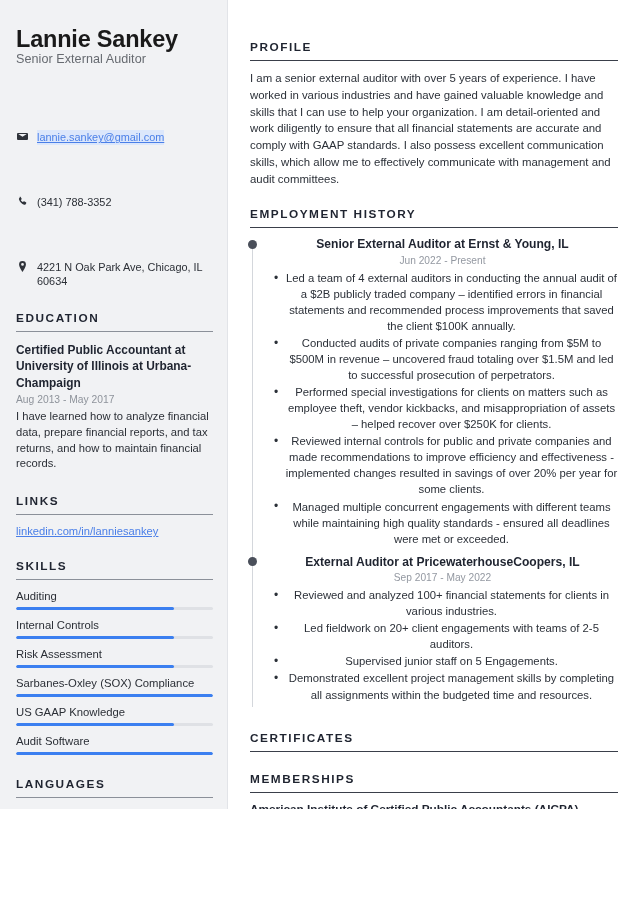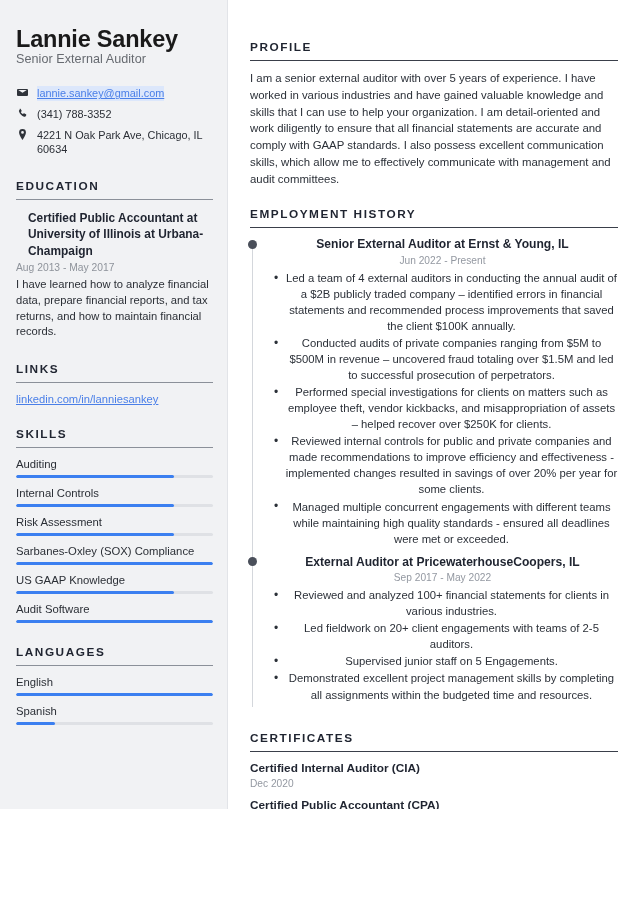--- a/index.html
+++ b/index.html
@@ -50,20 +50,21 @@
     gap: 6px;
   }
 
   .contact-row {
     display: flex;
     align-items: flex-start;
     gap: 8px;
     font-size: 10.9px;
     color: #2b2f36;
     line-height: 1.35;
+    margin-top: 44px;
   }
 
   .contact-row .ico {
     flex: 0 0 13px;
     width: 13px;
     padding-top: 1px;
     display: flex;
     justify-content: center;
     color: #2f333a;
   }
@@ -91,21 +92,20 @@
     background: #8b9099;
     margin-top: 6px;
     margin-bottom: 10px;
   }
 
   .edu-degree {
     font-size: 11.9px;
     font-weight: bold;
     color: #1f2430;
     line-height: 1.36;
-    margin-left: 12px;
   }
   .edu-date {
     font-size: 10.3px;
     color: #8e939b;
     margin-top: 3px;
   }
   .edu-desc {
     font-size: 11.2px;
     color: #2b2f36;
     line-height: 1.42;
@@ -394,30 +394,20 @@
               <li>Supervised junior staff on 5 Engagements.</li>
               <li>Demonstrated excellent project management skills by completing all assignments within the budgeted time and resources.</li>
             </ul>
           </div>
         </div>
     </section>
 
     <section class="sec">
       <div class="sec-title">CERTIFICATES</div>
       <div class="sec-rule"></div>
-      <div id="certificates-list">
-          <div class="cert-item">
-            <div class="cert-name">Certified Internal Auditor (CIA)</div>
-            <div class="cert-date">Dec 2020</div>
-          </div>
-          <div class="cert-item">
-            <div class="cert-name">Certified Public Accountant (CPA)</div>
-            <div class="cert-date">May 2019</div>
-          </div>
-        </div>
     </section>
 
     <section class="sec">
       <div class="sec-title">MEMBERSHIPS</div>
       <div class="sec-rule"></div>
       <div id="memberships-list">
           <div class="mem-item">American Institute of Certified Public Accountants (AICPA)</div>
         </div>
     </section>
 

